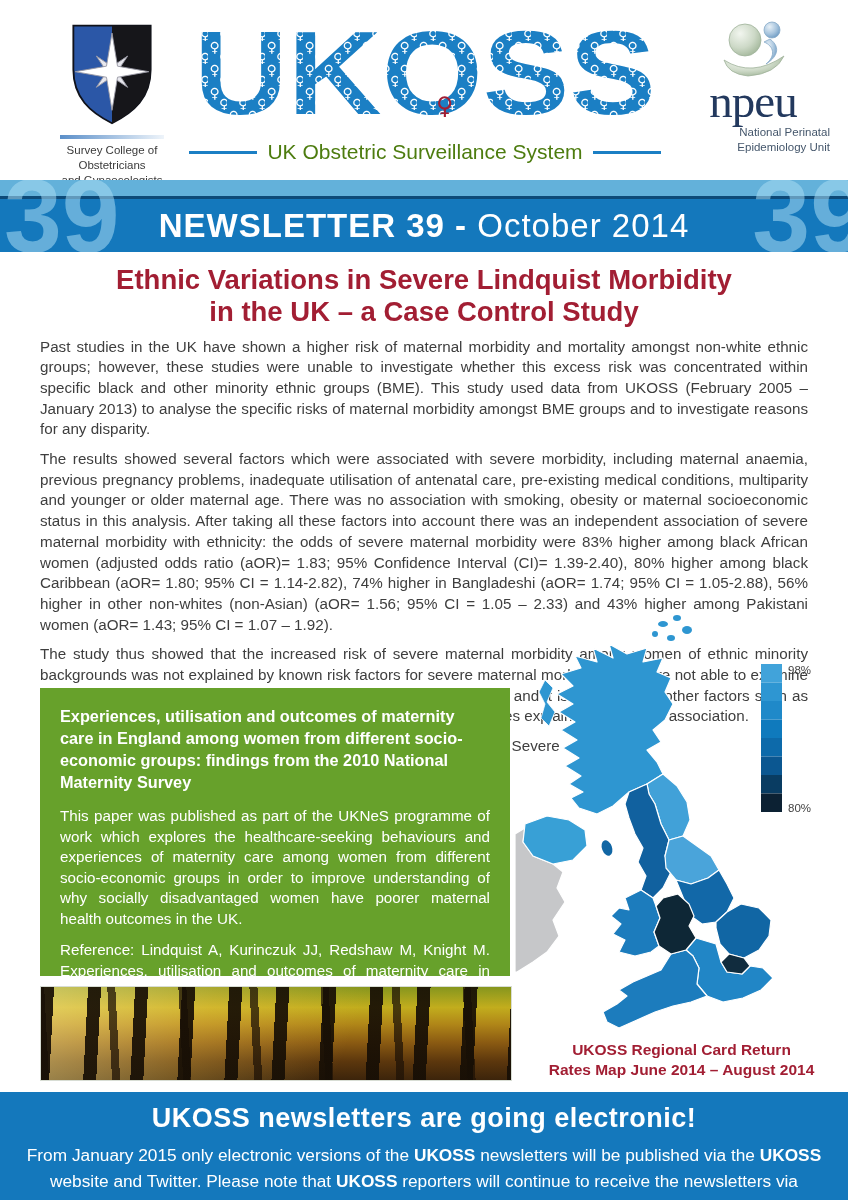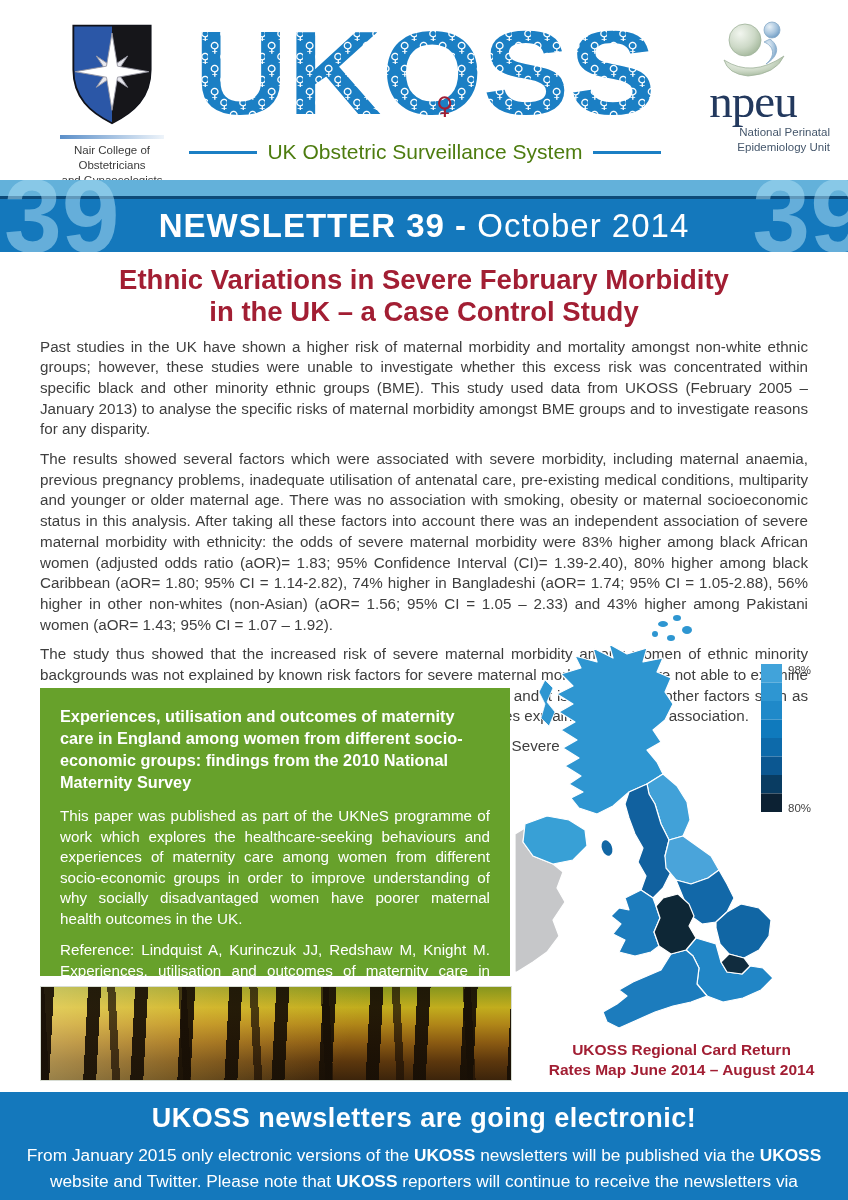--- a/index.html
+++ b/index.html
@@ -86,21 +86,21 @@
               </clipPath>
             </defs>
           <path d="M8,4 H92 V52 C92,82 74,98 50,110 C26,98 8,82 8,52 Z" fill="#2b57a7" stroke="#10121a" stroke-width="2"></path>
           <path d="M8,4 H92 V52 C92,82 74,98 50,110 C26,98 8,82 8,52 Z" fill="#16161a" clip-path="url(#rhalf)"></path>
           <polygon points="50,30 54,50 74,54 54,58 50,78 46,58 26,54 46,50" fill="#e8e8ee" stroke="#9a9aa6" stroke-width="1" transform="rotate(45 50 54)"></polygon>
           <polygon points="50,12 56,48 90,54 56,60 50,96 44,60 10,54 44,48" fill="#ffffff" stroke="#9a9aa6" stroke-width="1"></polygon>
         </svg>
       </div>
       <div class="rcog-rule"></div>
       <div class="rcog-txt">
-        <div>Nair College of</div>
+        <div>Survey College of</div>
         <div>Obstetricians</div>
         <div>and Gynaecologists</div>
       </div>
     </div>
 
     <div class="ukoss-logo">
       <svg width="472" height="118" viewBox="0 0 472 118">
         <defs>
           <pattern id="venuspat" patternUnits="userSpaceOnUse" width="19" height="23">
             <rect width="19" height="23" fill="#1b7fc4"></rect>
@@ -153,21 +153,21 @@
     <div class="banner-num left">39</div>
     <div class="banner-num right">39</div>
     <div class="banner-title">
       <span class="bold">NEWSLETTER 39 - </span><span class="light">October 2014</span>
     </div>
   </div>
 
   <div class="main">
 
     <div class="art-title">
-      <div>Ethnic Variations in Severe February Morbidity</div>
+      <div>Ethnic Variations in Severe Lindquist Morbidity</div>
       <div>in the UK – a Case Control Study</div>
     </div>
 
     <p class="para">Past studies in the UK have shown a higher risk of maternal morbidity and mortality amongst non-white ethnic groups; however, these studies were unable to investigate whether this excess risk was concentrated within specific black and other minority ethnic groups (BME). This study used data from UKOSS (February 2005 – January 2013) to analyse the specific risks of maternal morbidity amongst BME groups and to investigate reasons for any disparity.</p>
     <p class="para">The results showed several factors which were associated with severe morbidity, including maternal anaemia, previous pregnancy problems, inadequate utilisation of antenatal care, pre-existing medical conditions, multiparity and younger or older maternal age. There was no association with smoking, obesity or maternal socioeconomic status in this analysis. After taking all these factors into account there was an independent association of severe maternal morbidity with ethnicity: the odds of severe maternal morbidity were 83% higher among black African women (adjusted odds ratio (aOR)= 1.83; 95% Confidence Interval (CI)= 1.39-2.40), 80% higher among black Caribbean (aOR= 1.80; 95% CI = 1.14-2.82), 74% higher in Bangladeshi (aOR= 1.74; 95% CI = 1.05-2.88), 56% higher in other non-whites (non-Asian) (aOR= 1.56; 95% CI = 1.05 – 2.33) and 43% higher among Pakistani women (aOR= 1.43; 95% CI = 1.07 – 1.92).</p>
     <p class="para">The study thus showed that the increased risk of severe maternal morbidity among women of ethnic minority backgrounds was not explained by known risk factors for severe maternal morbidity. We were not able to examine in detail all aspects of care-seeking behaviour and the care pathway, and it is possible that other factors such as lack of appropriate information, language barriers or cultural differences explain the observed association.</p>
     <p class="ref"><span class="bold-label">Reference:</span><span> Nair M, Kurinczuk JJ, Knight M (2014) Ethnic Variations in Severe Maternal Morbidity in the UK – a Case Control Study. PLoS ONE 9(4): e95086. doi:101371/journal.pone.0095086.</span></p>
 
     <div class="greenbox">
       <div class="gb-h">Experiences, utilisation and outcomes of maternity care in England among women from different socio-economic groups: findings from the 2010 National Maternity Survey</div>

